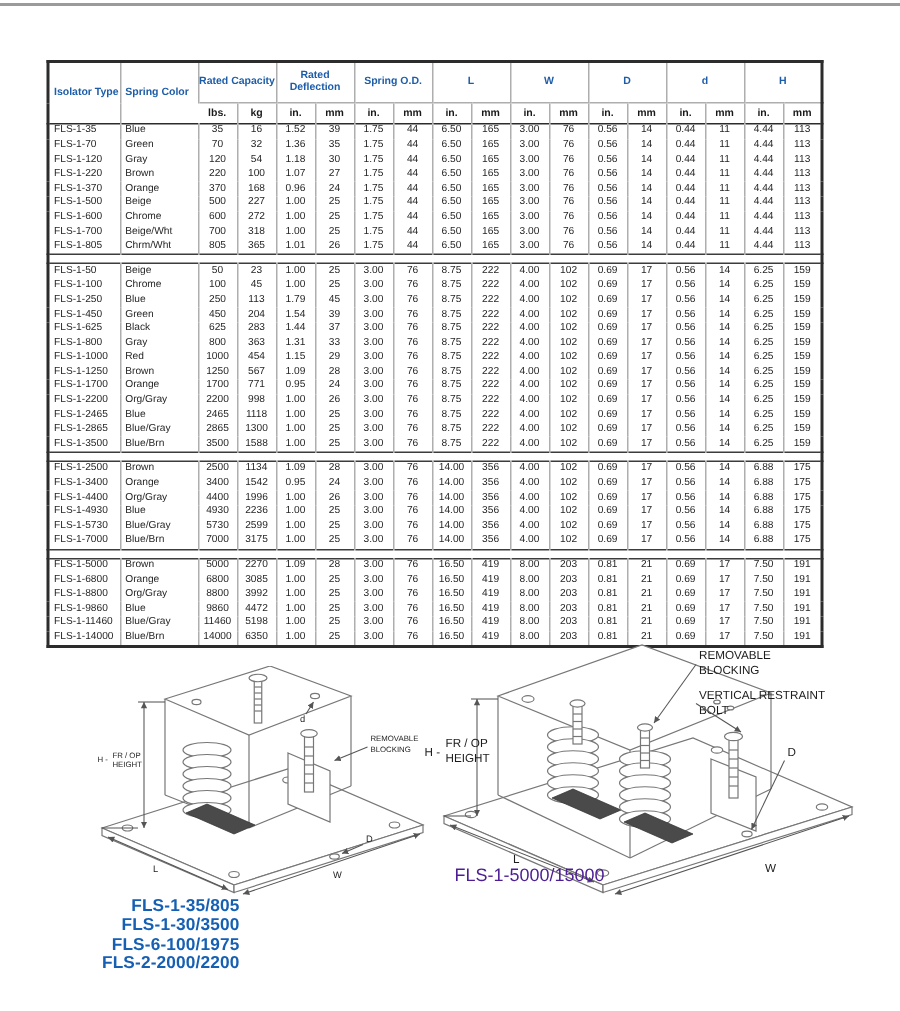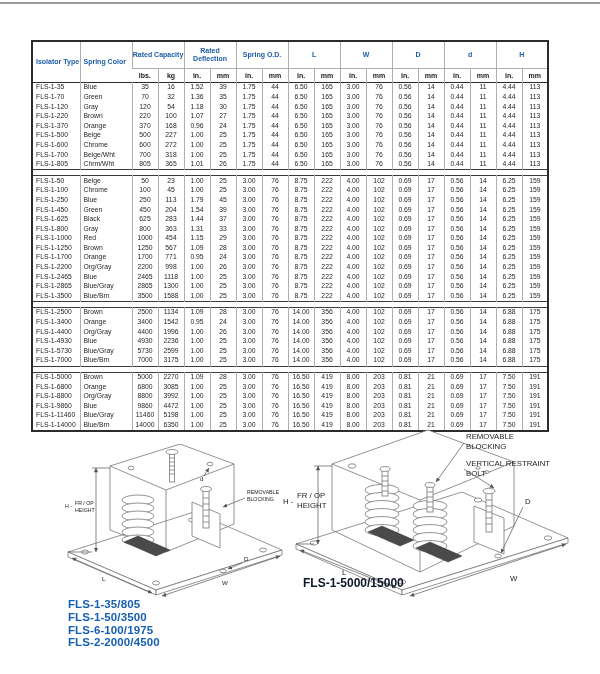--- a/index.html
+++ b/index.html
@@ -16,22 +16,22 @@
   th:first-child,td:first-child{border-left:none;}
   thead{border-bottom:1.6px solid #2c2c2c;}
   tr.hrow1 th{height:26px;font-size:7px;font-weight:bold;color:#1d5da8;text-align:center;vertical-align:middle;line-height:1.15;}
   tr.hrow1 th.txt{text-align:left;padding-left:3px;vertical-align:middle;}
   tr.hrow2 th{height:13px;font-size:7px;font-weight:bold;color:#1a1a1a;text-align:center;border-top:1px solid #aeaeae;vertical-align:middle;}
   tbody.grp{border-top:1.6px solid #3c3c3c;border-bottom:1.6px solid #3c3c3c;}
   tbody.grp td{height:9.6px;font-size:6.8px;color:#262626;text-align:center;line-height:1;vertical-align:middle;white-space:nowrap;}
   tbody.grp td.txt{text-align:left;padding-left:3px;}
   tbody.gap td{height:5px;border:none;}
 
-  .models-left{position:absolute;left:68px;top:598px;color:#1660b4;font-weight:bold;font-size:11.5px;line-height:12.8px;letter-spacing:0.1px;}
-  .model-right{position:absolute;left:303px;top:576px;color:#0f172a;font-weight:bold;font-size:12px;}
+  .models-left{position:absolute;left:68px;top:598px;color:#1660b4;font-weight:bold;font-size:11.5px;line-height:12.8px;letter-spacing:0.1px;text-align:right;}
+  .model-right{position:absolute;left:303px;top:576px;color:#4c1d95;font-weight:normal;font-size:12px;}
 
   svg{position:absolute;}
   #svg-small{left:52px;top:444px;width:250px;height:158px;}
   #svg-large{left:282px;top:428px;width:302px;height:182px;}
   .ln{stroke:#777;stroke-width:0.8;fill:none;}
   .shape{stroke:#777;stroke-width:0.8;fill:#ffffff;}
   .pad{fill:#4a4a4a;stroke:#333;stroke-width:0.5;}
   .dim{stroke:#555;stroke-width:0.7;fill:none;}
   .lbl-s{font-family:"Liberation Sans",sans-serif;font-size:5.2px;fill:#1c1c1c;}
   .lbl-m{font-family:"Liberation Sans",sans-serif;font-size:6.2px;fill:#1c1c1c;}
@@ -885,23 +885,23 @@
   </g>
   <g>
     <text class="lbl-s" x="195" y="50">REMOVABLE</text>
     <text class="lbl-s" x="195" y="57">BLOCKING</text>
     <line class="dim" x1="193" y1="54" x2="171" y2="63" marker-end="url(#mE)"></line>
   </g>
 </svg>
 
 <div class="models-left">
   <div>FLS-1-35/805</div>
-  <div>FLS-1-50/3500</div>
+  <div>FLS-1-30/3500</div>
   <div>FLS-6-100/1975</div>
-  <div>FLS-2-2000/4500</div>
+  <div>FLS-2-2000/2200</div>
 </div>
 
 <svg id="svg-large" viewBox="0 0 302 182">
   <defs>
     <marker id="bE" markerWidth="7" markerHeight="6" refX="6" refY="3" orient="auto">
         <path d="M0,0 L6,3 L0,6 Z" fill="#555"></path>
       </marker>
     <marker id="bS" markerWidth="7" markerHeight="6" refX="0" refY="3" orient="auto">
         <path d="M6,0 L0,3 L6,6 Z" fill="#555"></path>
       </marker>

